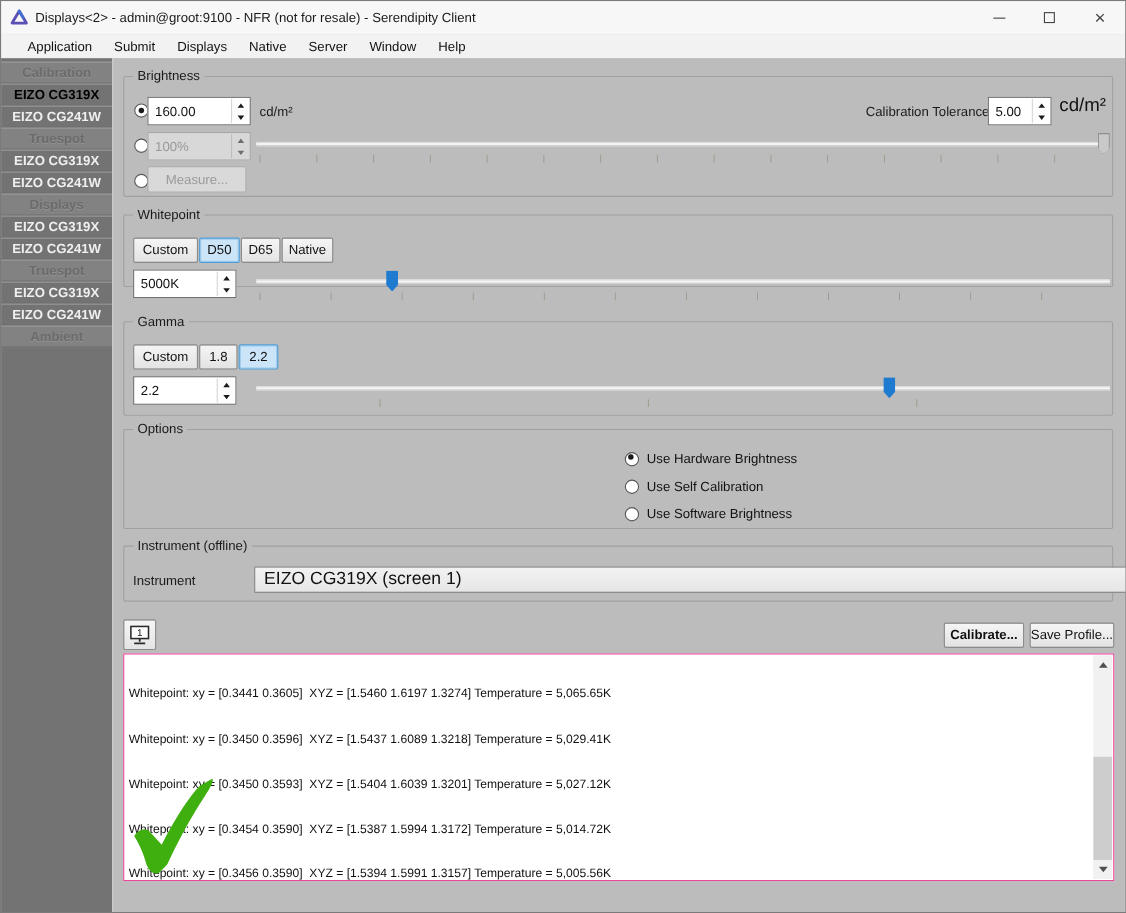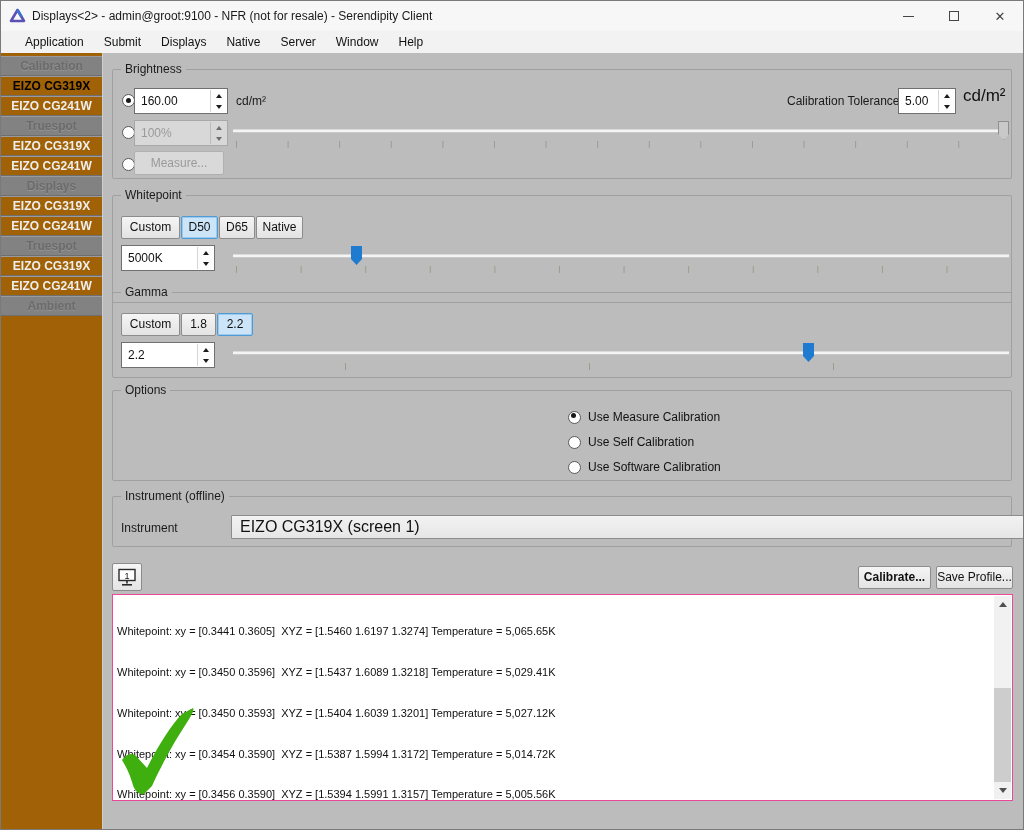--- a/index.html
+++ b/index.html
@@ -24,21 +24,21 @@
   .menubar {
     position:absolute; left:0; top:30px; width:100%; height:22px;
     background:#f2f2f2; display:flex; align-items:center; padding-left:14px;
   }
   .menu-item { font-size:12px; color:#111; padding:3px 10px; }
   
   .body { position:absolute; left:0; top:52px; width:100%; height:778px; }
   
   .sidebar {
     position:absolute; left:0; top:0; width:101px; height:778px;
-    background:#a16207; padding-top:3px;
+    background:#737373; padding-top:3px;
   }
   .side-row {
     height:20px; line-height:19px; text-align:center; font-size:12px; font-weight:bold;
     border-top:1px solid #9b9b9b; border-bottom:1px solid #6f6f6f;
   }
   .side-header { color:#6b6b6b; background:#828282; text-shadow:0 1px 0 #949494; }
   .side-item { color:#efefef; }
   .side-item.selected { color:#000; }
   
   .main { position:absolute; left:101px; top:0; width:923px; height:778px; background:#bcbcbc; border-left:1px solid #cfcfcf; }
@@ -213,21 +213,21 @@
         </div>
         <div class="slider" style="left:120px; top:50px; width:776px; height:28px;">
           <div class="track" style="top:9px;"></div>
           <div class="ticks ticks-brightness" style="top:21px;"></div>
           <div class="handle gray" style="left:765px; top:1px;"></div>
         </div>
         <span class="radio" style="left:9px; top:88px;"></span>
         <div class="btn disabled" style="left:21px; top:81px; width:90px; height:24px; line-height:22px;">Measure...</div>
       </div>
 
-      <div class="group" style="left:9px; top:142px; width:900px; height:108px;">
+      <div class="group" style="left:9px; top:142px; width:900px; height:66px;">
         <span class="group-title">Whitepoint</span>
         <div class="btn" style="left:8px; top:20px; width:59px; height:23px; line-height:21px;">Custom</div>
         <div class="btn toggled" style="left:68px; top:20px; width:37px; height:23px; line-height:21px;">D50</div>
         <div class="btn" style="left:106px; top:20px; width:36px; height:23px; line-height:21px;">D65</div>
         <div class="btn" style="left:143px; top:20px; width:47px; height:23px; line-height:21px;">Native</div>
         <div class="spin" style="left:8px; top:49px; width:94px; height:26px;">
           <span class="val">5000K</span>
           <div class="arrows">
               <div class="arr">
                 <span class="tri-up"></span>
@@ -264,29 +264,29 @@
           <div class="track" style="top:9px;"></div>
           <div class="ticks ticks-gamma" style="top:21px;"></div>
           <div class="handle blue" style="left:570px; top:1px;"></div>
         </div>
       </div>
 
       <div class="group" style="left:9px; top:337px; width:900px; height:91px;">
         <span class="group-title">Options</span>
         <div class="opt-row" style="left:455px; top:19px;">
           <span class="radio checked"></span>
-          <span class="opt-label">Use Measure Calibration</span>
+          <span class="opt-label">Use Hardware Brightness</span>
         </div>
         <div class="opt-row" style="left:455px; top:44px;">
           <span class="radio"></span>
           <span class="opt-label">Use Self Calibration</span>
         </div>
         <div class="opt-row" style="left:455px; top:69px;">
           <span class="radio"></span>
-          <span class="opt-label">Use Software Calibration</span>
+          <span class="opt-label">Use Software Brightness</span>
         </div>
       </div>
 
       <div class="group" style="left:9px; top:443px; width:900px; height:51px;">
         <span class="group-title">Instrument (offline)</span>
         <span class="lbl" style="left:8px; top:24px;">Instrument</span>
         <div class="combo" style="left:70px; top:18px; width:826px; height:24px;">
           <span>EIZO CG319X (screen 1)</span>
           <span class="combo-arrow"></span>
         </div>

